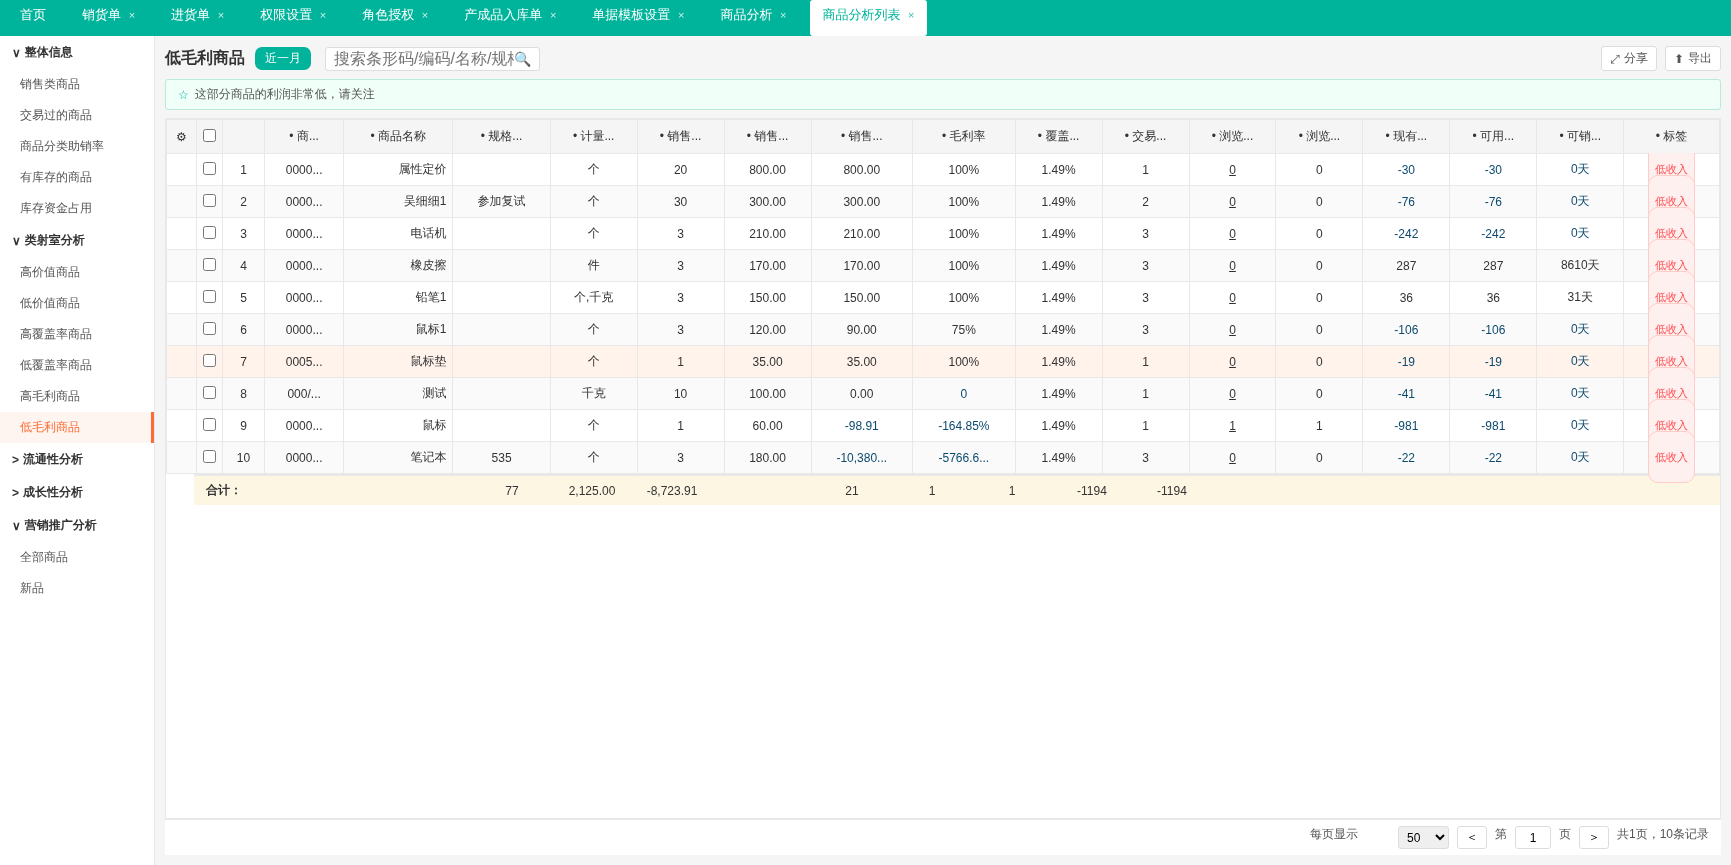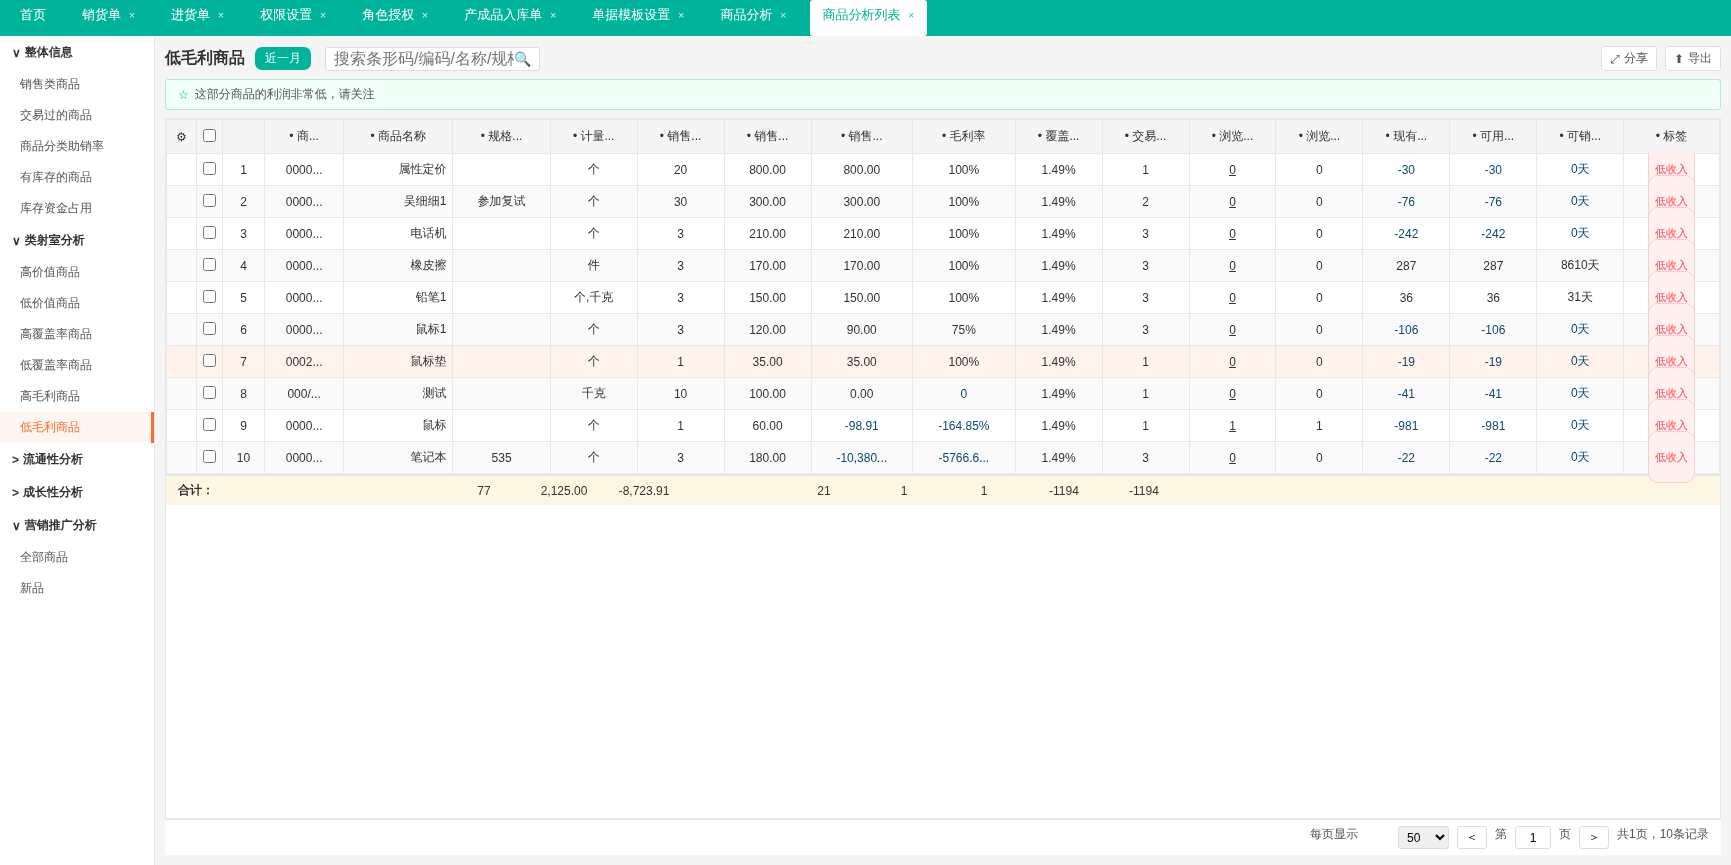--- a/index.html
+++ b/index.html
@@ -88,21 +88,21 @@
     .tag-badge {
       background: #fff0f0; color: #ff4d4f; border: 1px solid #ffccc7;
       padding: 19px 6px; border-radius: 10px; font-size: 11px;
     }
     .underline-link { text-decoration: underline; color: #333; }
     
     
     .table-footer {
       background: #fdf6e3; border-top: 2px solid #e8e8e8;
       display: flex; align-items: center; padding: 6px 12px; gap: 20px;
-      font-size: 12px; color: #333;
+      font-size: 12px; color: #333; margin-left: 28px;
     }
     .footer-total-label { font-weight: bold; }
     .footer-col { min-width: 60px; text-align: center; }
     
     
     .pagination-bar {
       display: flex; justify-content: flex-end;
       padding: 6px 12px; background: #fff; border-top: 1px solid #e8e8e8;
       gap: 8px; font-size: 12px; color: #555;
     }
@@ -354,21 +354,21 @@
     <td>0</td>
     <td class="red-text">-106</td>
     <td class="red-text">-106</td>
     <td class="red-text">0天</td>
     <td><span class="tag-badge">低收入</span></td>
   </tr>
             <tr class="highlighted">
     <td></td>
     <td><input type="checkbox" style=""></td>
     <td>7</td>
-    <td>0002...</td>
+    <td>0005...</td>
     <td class="text-left">鼠标垫</td>
     <td></td>
     <td>个</td>
     <td>1</td>
     <td>35.00</td>
     <td class="">35.00</td>
     <td class="">100%</td>
     <td>1.49%</td>
     <td>1</td>
     <td><span class="underline-link">0</span></td>

